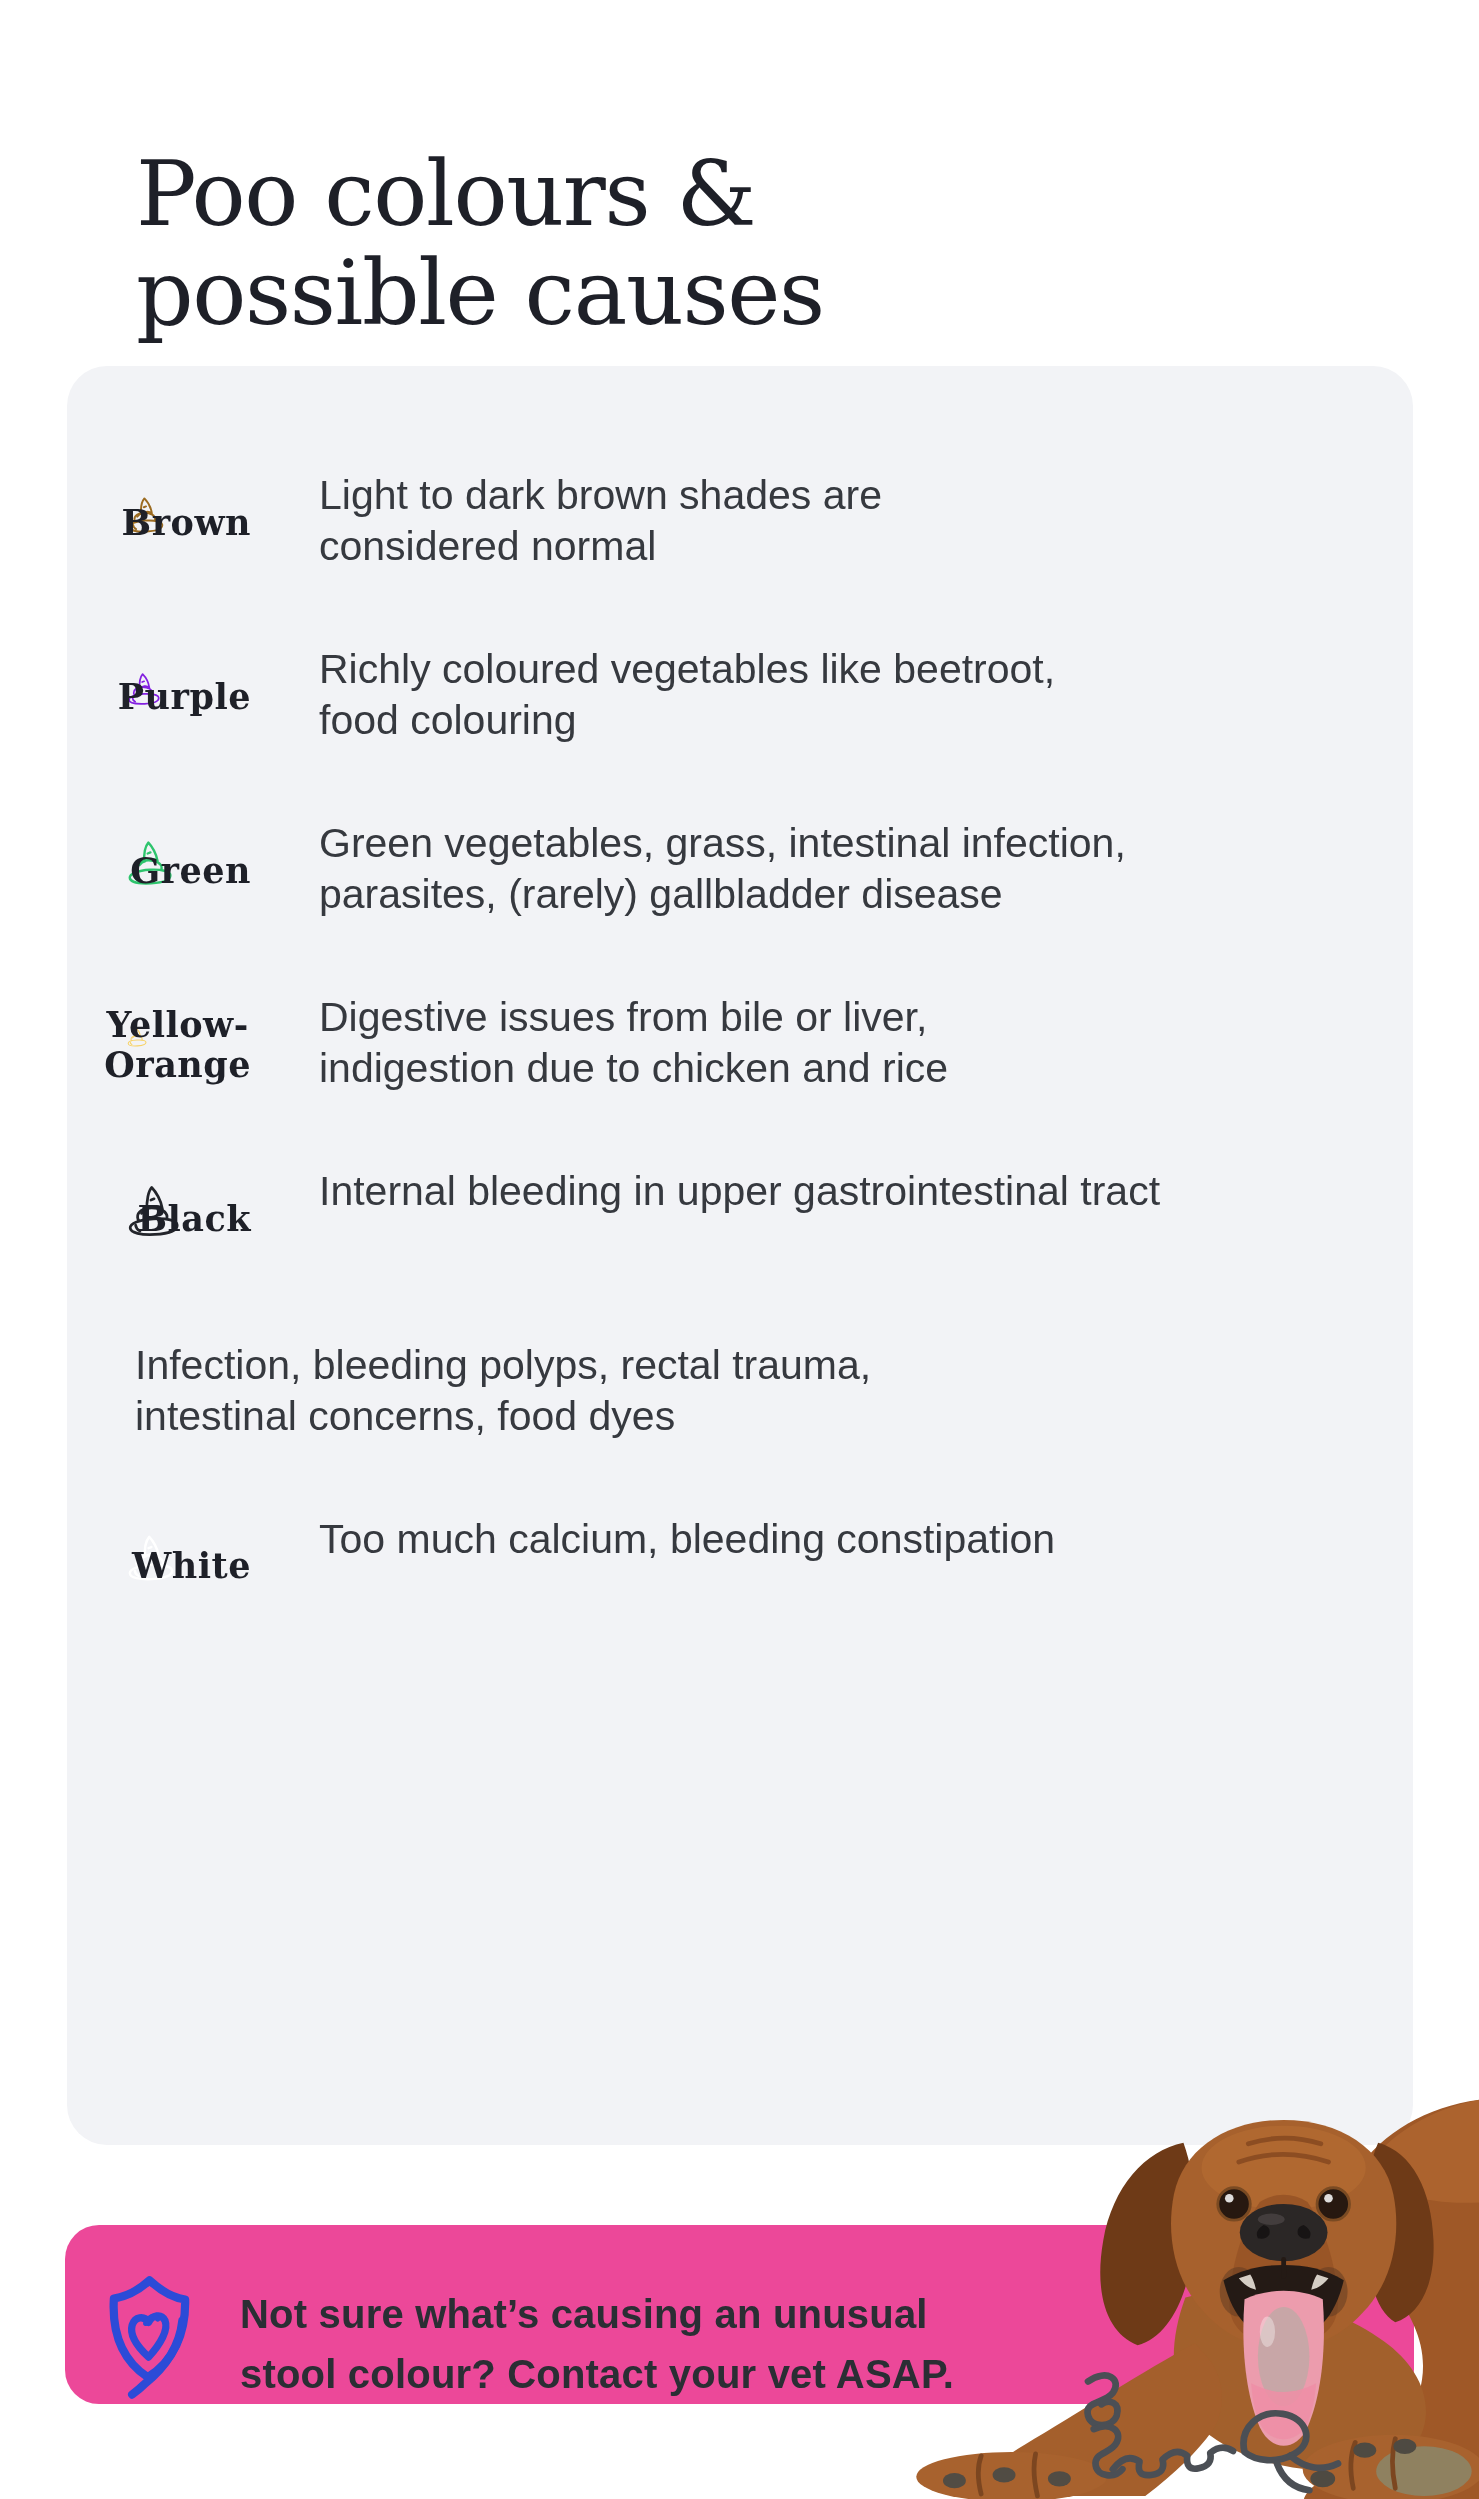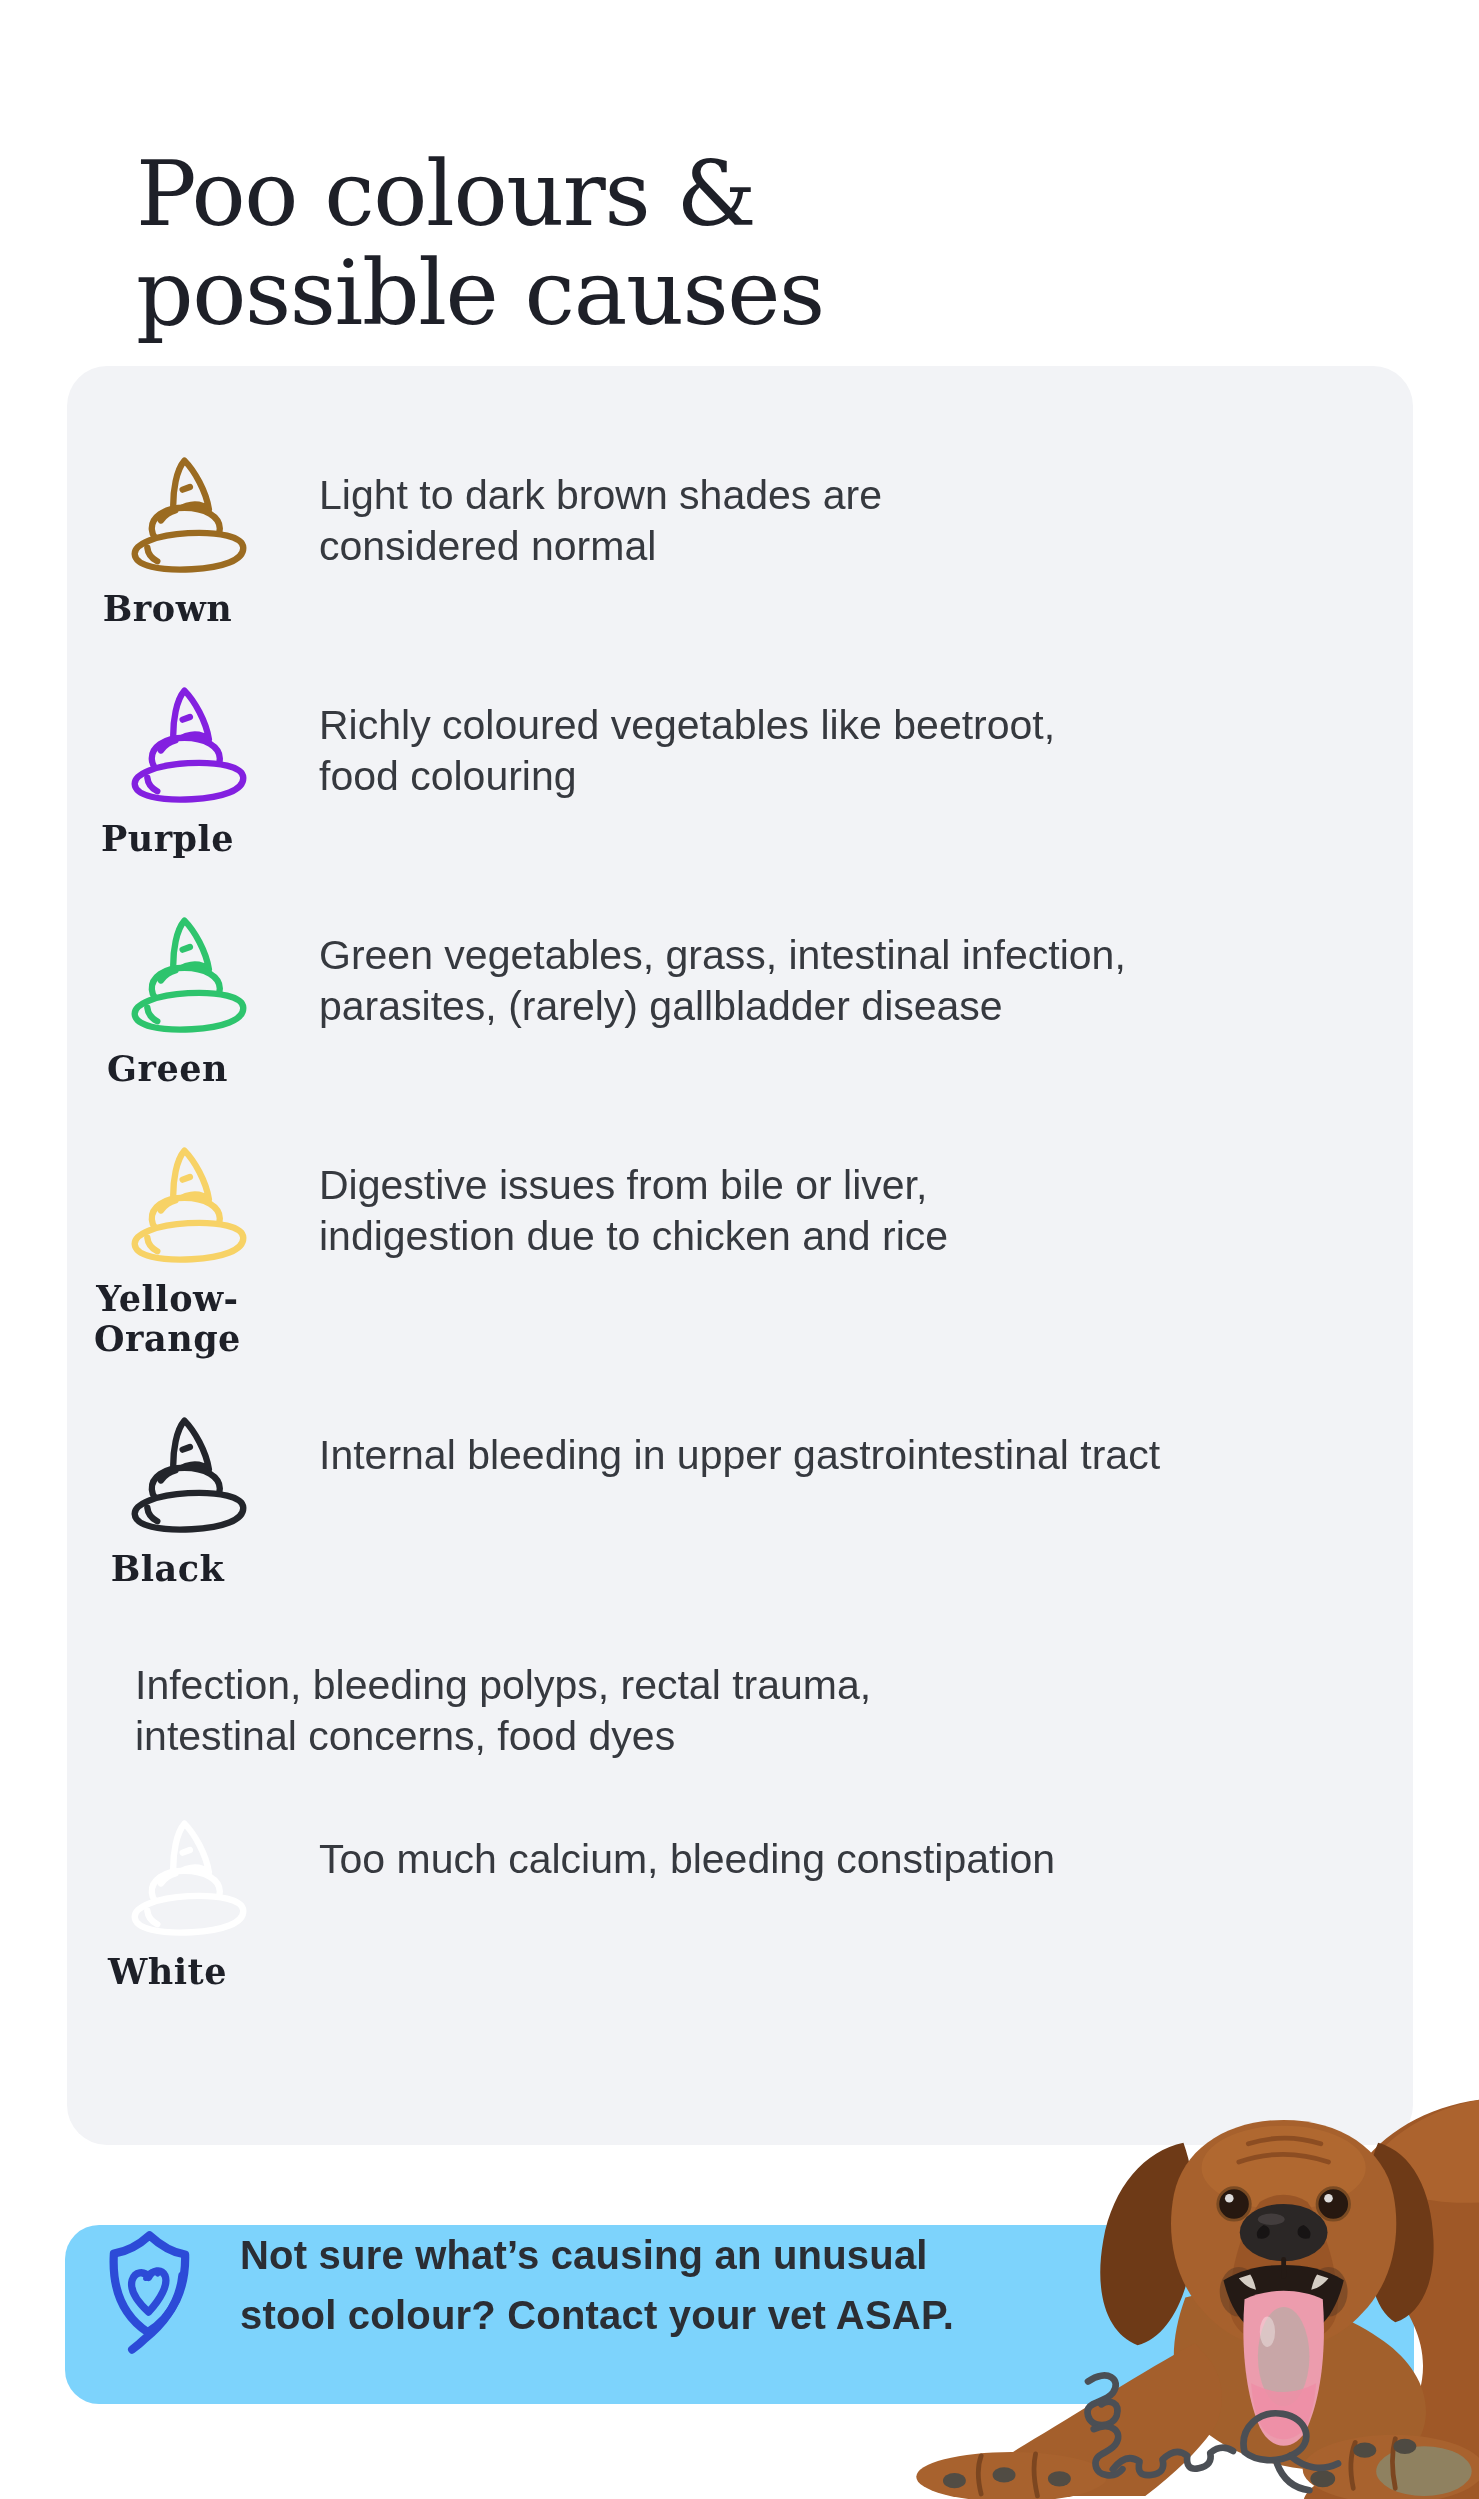--- a/index.html
+++ b/index.html
@@ -13,36 +13,36 @@
     font-family:"DejaVu Serif",serif;font-weight:400;
     font-size:90px;line-height:1.1;letter-spacing:-1.4px;
     color:#1e2028;white-space:pre-line;
   }
   .card{
     position:absolute;left:67px;top:366px;width:1346px;height:1779px;
     background:#f2f3f6;border-radius:40px;
     padding-top:91px;box-sizing:border-box;overflow:hidden;
   }
   .row{display:flex;align-items:flex-start;margin-bottom:58px;}
-  .iconcol{margin-left:60px;width:124px;flex:none;display:flex;flex-direction:column;align-items:center;}
+  .iconcol{margin-left:60px;width:124px;flex:none;display:flex;flex-direction:row;align-items:center;}
   .poo{width:124px;height:116px;display:block;}
   .label{
     width:210px;margin-left:-43px;margin-top:16px;text-align:center;
     font-family:"DejaVu Serif",serif;font-weight:700;
     font-size:35px;line-height:40px;letter-spacing:0.5px;color:#1e2028;
     white-space:pre-line;
   }
   .desc{
     flex:1;margin-left:68px;margin-right:29px;padding-top:13.4px;
     font-size:41px;line-height:51px;color:#36393f;white-space:pre-line;
   }
   .banner{
     position:absolute;left:65px;top:2225px;width:1349px;height:179px;
-    background:#7dd3fc;border-radius:34px;
-    display:flex;align-items:flex-start;box-sizing:border-box;
+    background:#ec4899;border-radius:34px;
+    display:flex;align-items:flex-end;box-sizing:border-box;
   }
   .shield{width:95px;height:134px;flex:none;margin-left:37px;display:block;}
   .banner-text{
     margin-left:43px;font-weight:700;font-size:40px;line-height:60px;
     letter-spacing:0.2px;color:#2b2e34;white-space:pre-line;
   }
   .dog{position:absolute;left:859px;top:2051px;width:626px;height:449px;display:block;}
   .defs{position:absolute;width:0;height:0;overflow:hidden;}
 </style>
 </head>

